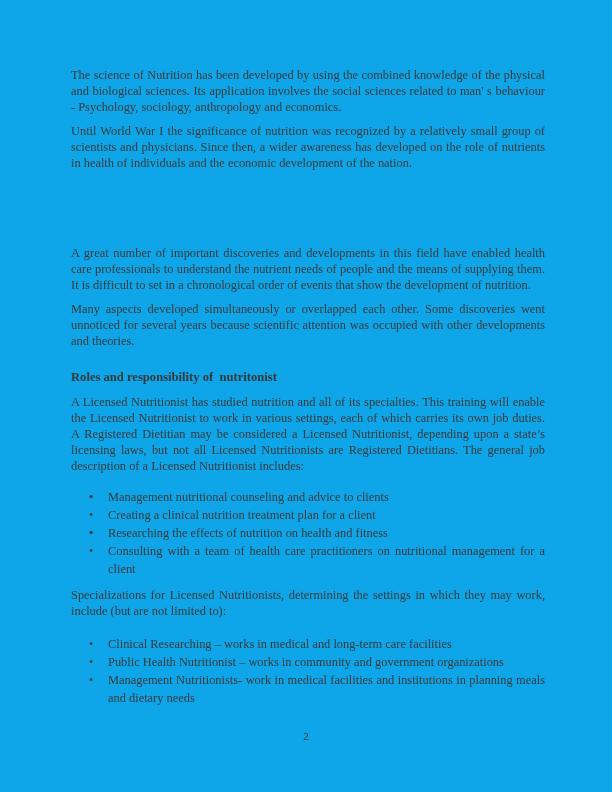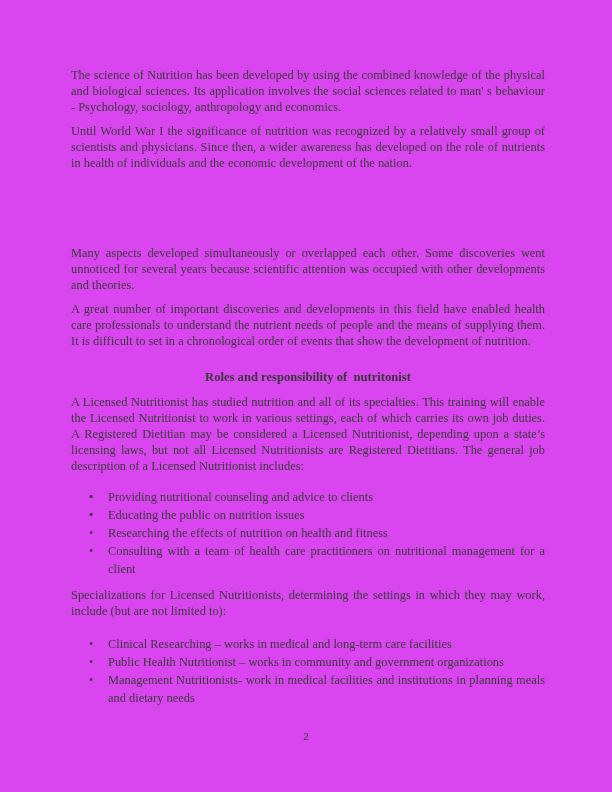--- a/index.html
+++ b/index.html
@@ -5,21 +5,21 @@
   html, body {
     margin: 0;
     padding: 0;
     background: #ffffff;
   }
   .page {
     position: relative;
     width: 612px;
     height: 792px;
     margin: 0 auto;
-    background: #d946ef;
+    background: #0ea5e9;
     overflow: hidden;
     font-family: "Liberation Serif", "DejaVu Serif", serif;
     color: #3a3a3a;
   }
   .doc {
     position: absolute;
     top: 0;
     left: 71px;
     width: 474px;
     padding-top: 67px;
@@ -32,21 +32,21 @@
   }
   .gap-block {
     height: 66px;
   }
   h2.section-heading {
     font-size: 12.6px;
     line-height: 16px;
     font-weight: bold;
     color: #383838;
     margin: 20px 0 9px 0;
-    text-align: center;
+    text-align: left;
     white-space: pre-wrap; 
   }
   ul.bullet-list {
     list-style: none;
     margin: 14px 0 9px 0;
     padding: 0 0 0 37px;
   }
   ul.bullet-list.second {
     margin-top: 16px;
   }
@@ -78,42 +78,42 @@
 
 <div class="page">
   <div class="doc">
 
     <p>The science of Nutrition has been developed by using the combined knowledge of the physical and biological sciences. Its application involves the social sciences related to man' s behaviour - Psychology, sociology, anthropology and economics.</p>
 
     <p>Until World War I the significance of nutrition was recognized by a relatively small group of scientists and physicians. Since then, a wider awareness has developed on the role of nutrients in health of individuals and the economic development of the nation.</p>
 
     <div class="gap-block"></div>
 
+    <p>A great number of important discoveries and developments in this field have enabled health care professionals to understand the nutrient needs of people and the means of supplying them. It is difficult to set in a chronological order of events that show the development of nutrition.</p>
+
     <p>Many aspects developed simultaneously or overlapped each other. Some discoveries went unnoticed for several years because scientific attention was occupied with other developments and theories.</p>
-
-    <p>A great number of important discoveries and developments in this field have enabled health care professionals to understand the nutrient needs of people and the means of supplying them. It is difficult to set in a chronological order of events that show the development of nutrition.</p>
 
     <h2 class="section-heading">Roles and responsibility of  nutritonist</h2>
 
     <p>A Licensed Nutritionist has studied nutrition and all of its specialties. This training will enable the Licensed Nutritionist to work in various settings, each of which carries its own job duties. A Registered Dietitian may be considered a Licensed Nutritionist, depending upon a state’s licensing laws, but not all Licensed Nutritionists are Registered Dietitians. The general job description of a Licensed Nutritionist includes:</p>
 
     <ul class="bullet-list">
       <li>
         <span class="bullet">•</span>
       </li>
       <li>
         <span class="bullet">•</span>
-        <span>Providing nutritional counseling and advice to clients</span>
+        <span>Management nutritional counseling and advice to clients</span>
       </li>
       <li>
         <span class="bullet">•</span>
+        <span>Creating a clinical nutrition treatment plan for a client</span>
       </li>
       <li>
         <span class="bullet">•</span>
-        <span>Educating the public on nutrition issues</span>
       </li>
       <li>
         <span class="bullet">•</span>
         <span>Researching the effects of nutrition on health and fitness</span>
       </li>
       <li>
         <span class="bullet">•</span>
         <span>Consulting with a team of health care practitioners on nutritional management for a client</span>
       </li>
     </ul>

